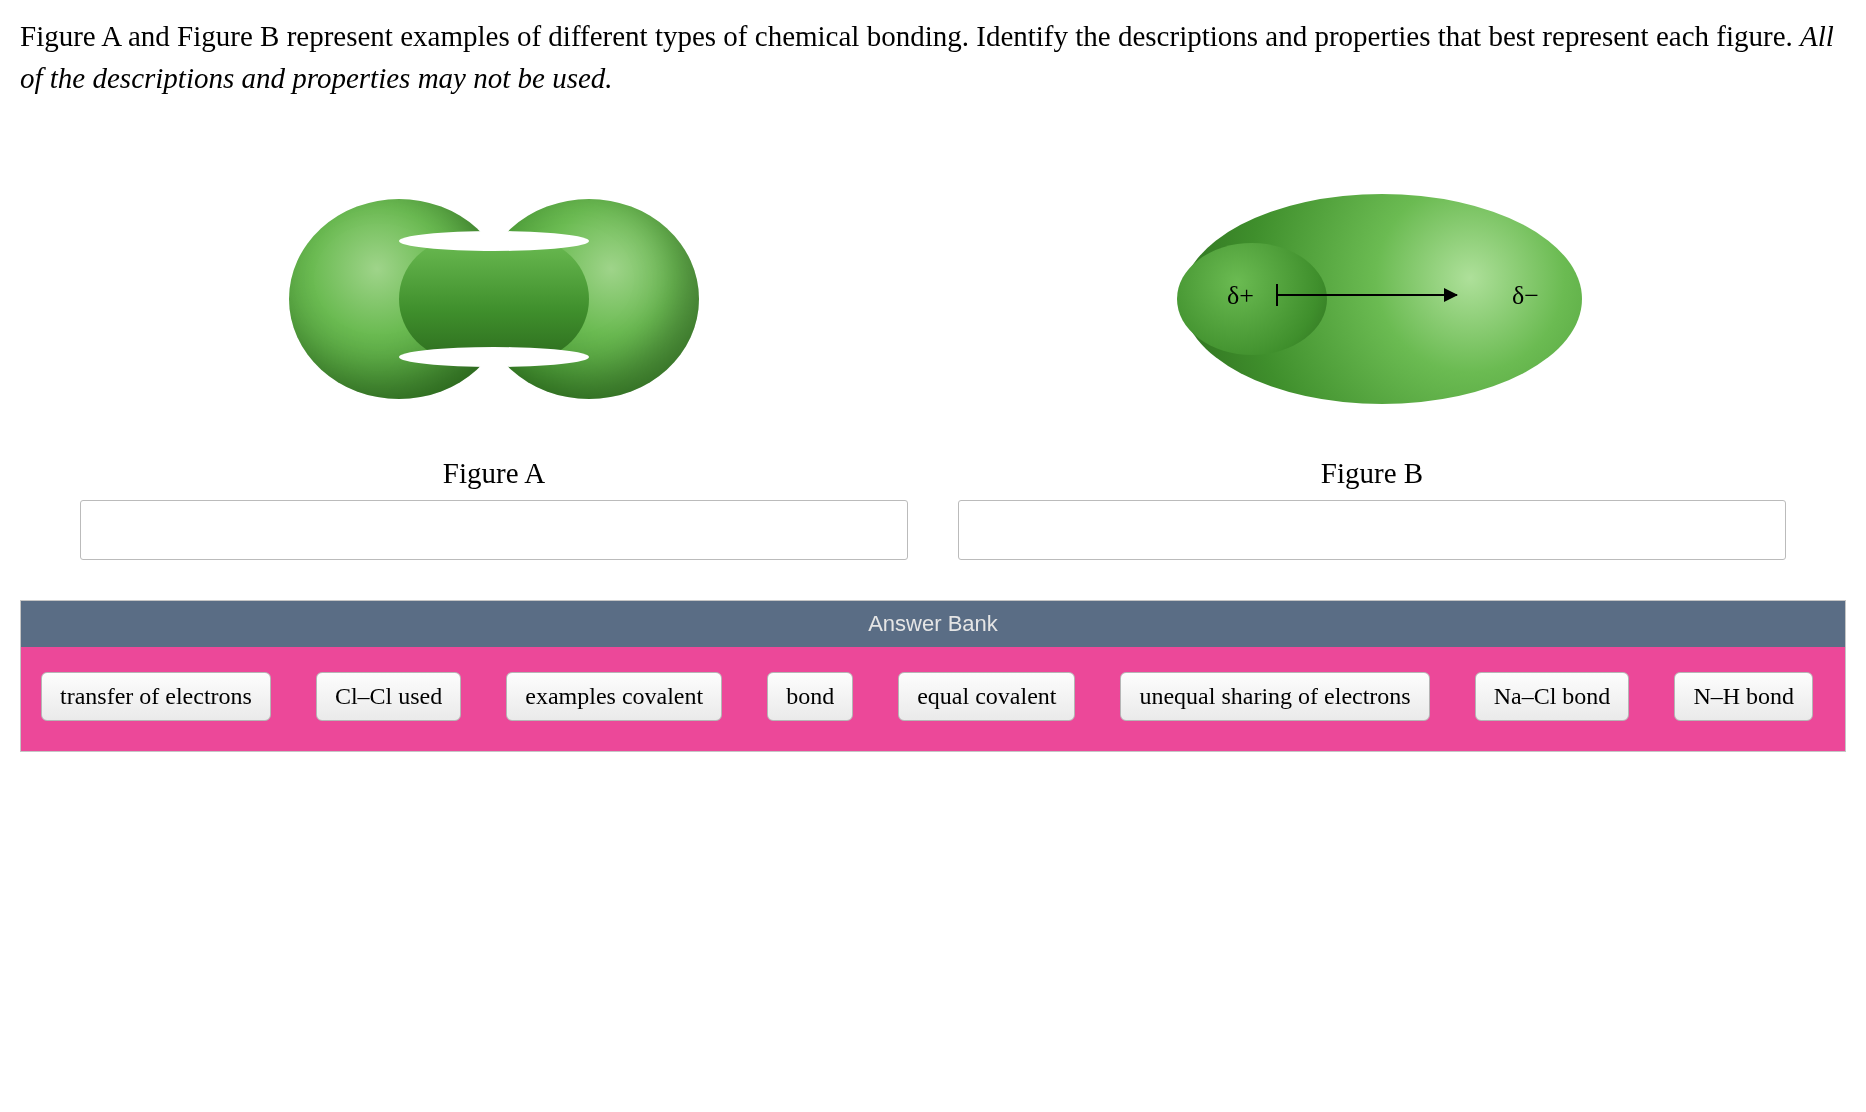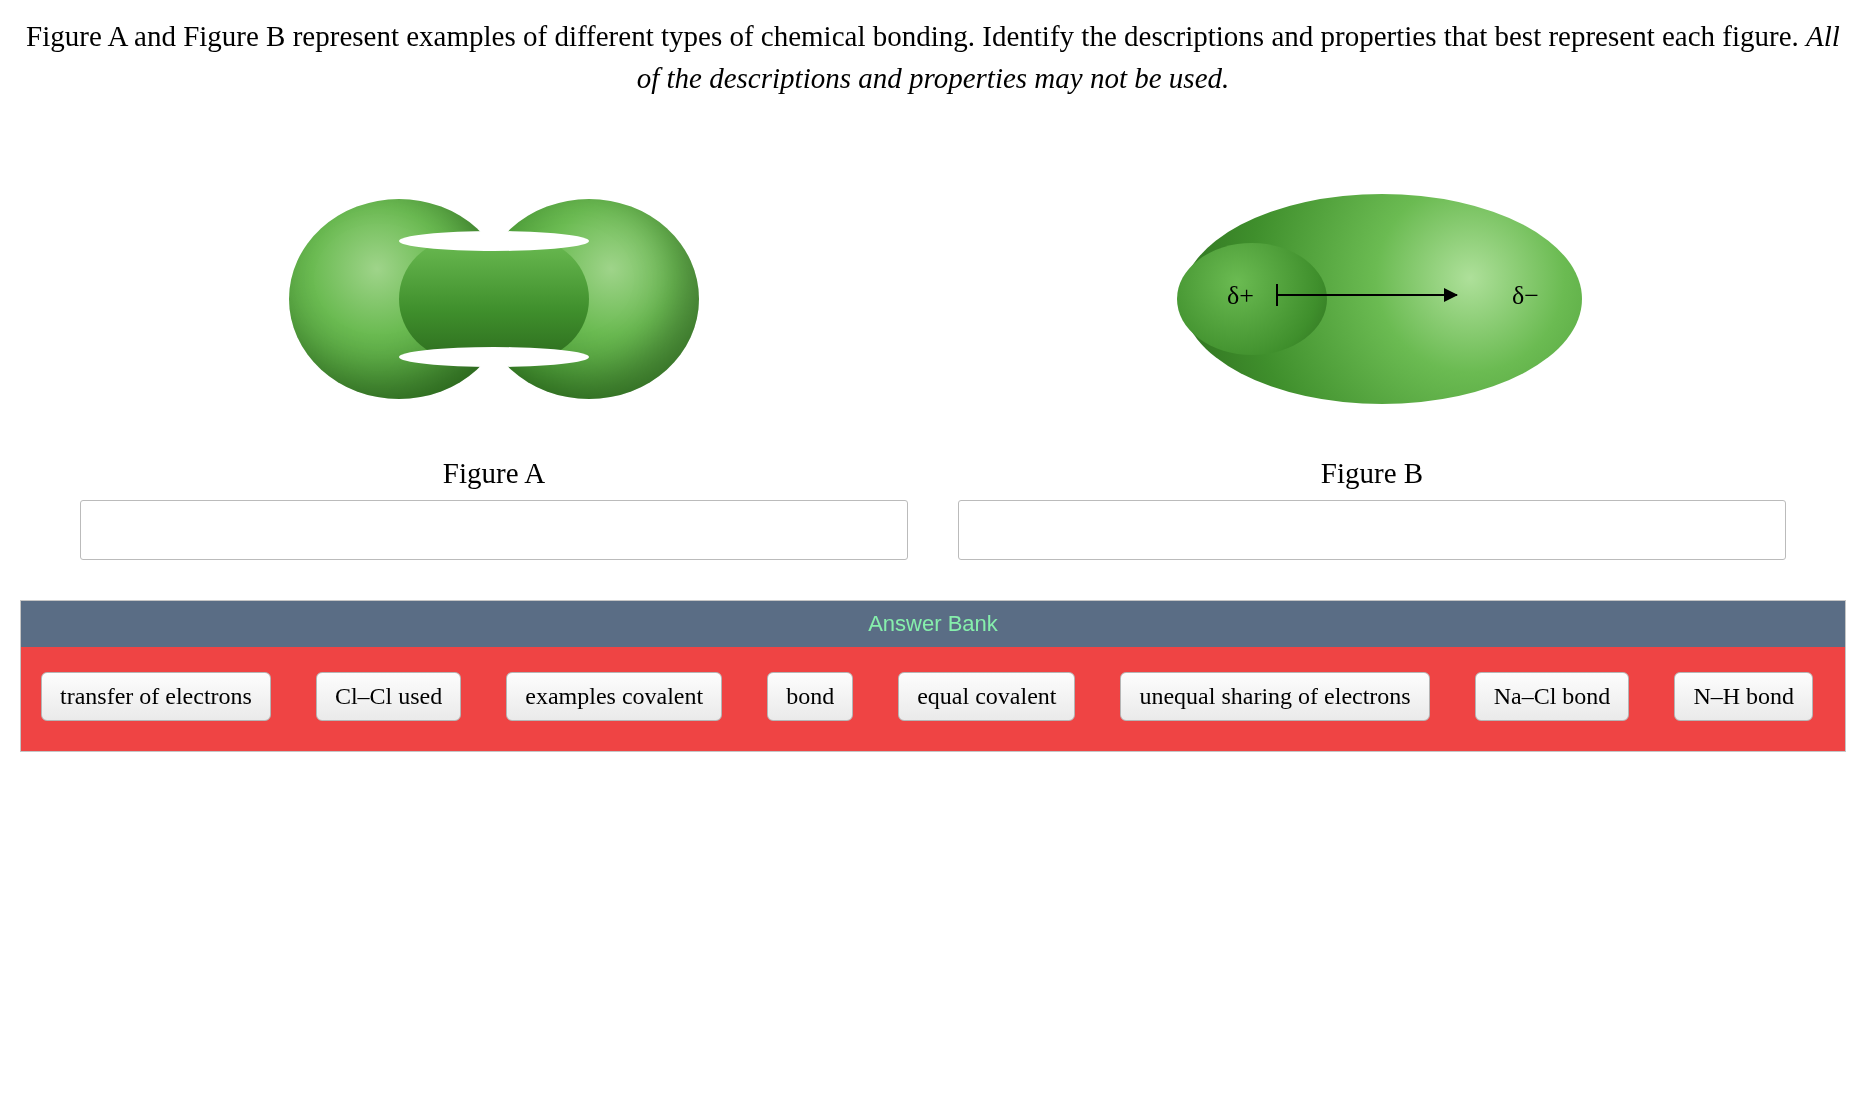--- a/index.html
+++ b/index.html
@@ -1,30 +1,30 @@
 <!DOCTYPE html>
 <html><head>
 <meta charset="utf-8">
 <style>
   * { box-sizing: border-box; margin: 0; padding: 0; }
   html, body { width: 1866px; height: 1112px; font-family: Georgia, 'Times New Roman', serif; background: #fff; color: #000; }
   .container { width: 100%; padding: 15px 20px; }
-  .question-text { font-size: 29px; line-height: 1.45; margin-bottom: 70px; text-align: center; }
+  .question-text { font-size: 29px; line-height: 1.45; margin-bottom: 70px; }
   .question-text em { font-style: italic; }
 
   .figures-row { display: flex; gap: 50px; margin-bottom: 40px; padding: 0 60px; }
   .figure-col { flex: 1; display: flex; flex-direction: column; align-items: center; }
   .figure-img { height: 260px; display: flex; align-items: center; justify-content: center; width: 100%; }
   .figure-label { font-size: 29px; margin-top: 28px; margin-bottom: 10px; }
 
   .dropzone { width: 100%; height: 60px; border: 1px solid #bbb; border-radius: 3px; background: #fff; }
 
   .bank-wrap { margin-top: 25px; border: 1px solid #c5c5c5; }
-  .bank-header { background: #5a6d85; color: #86efac; text-align: center; font-family: Arial, Helvetica, sans-serif; font-size: 22px; padding: 10px 0; }
-  .bank-body { background: #ef4444; padding: 25px 20px 30px 20px; display: flex; flex-wrap: wrap; gap: 30px 45px; }
+  .bank-header { background: #5a6d85; color: #e5e5e5; text-align: center; font-family: Arial, Helvetica, sans-serif; font-size: 22px; padding: 10px 0; }
+  .bank-body { background: #ec4899; padding: 25px 20px 30px 20px; display: flex; flex-wrap: wrap; gap: 30px 45px; }
   .chip { font-family: Georgia, 'Times New Roman', serif; font-size: 24px; padding: 10px 18px; border: 1px solid #b5b5b5; border-radius: 6px; background: linear-gradient(#fdfdfd, #eaeaea); cursor: grab; }
 
   
   .molA { position: relative; width: 410px; height: 200px; }
   .molA .lobe { position: absolute; width: 220px; height: 200px; border-radius: 50%; background: radial-gradient(circle at 40% 35%, #9fd48a 0%, #6bbb52 35%, #3f8f2c 75%, #2e6e1f 100%); }
   .molA .lobe.l1 { left: 0; }
   .molA .lobe.l2 { right: 0; background: radial-gradient(circle at 60% 35%, #9fd48a 0%, #6bbb52 35%, #3f8f2c 75%, #2e6e1f 100%);}
   .molA .neck { position: absolute; left: 110px; top: 40px; width: 190px; height: 120px; background: linear-gradient(#6bbb52, #3f8f2c 60%, #2e6e1f); border-radius: 60px / 60px; }
   .molA .neck::before { content:""; position:absolute; left:0; right:0; top:-8px; height:20px; background:#fff; border-radius:50%; }
   .molA .neck::after { content:""; position:absolute; left:0; right:0; bottom:-8px; height:20px; background:#fff; border-radius:50%; }

